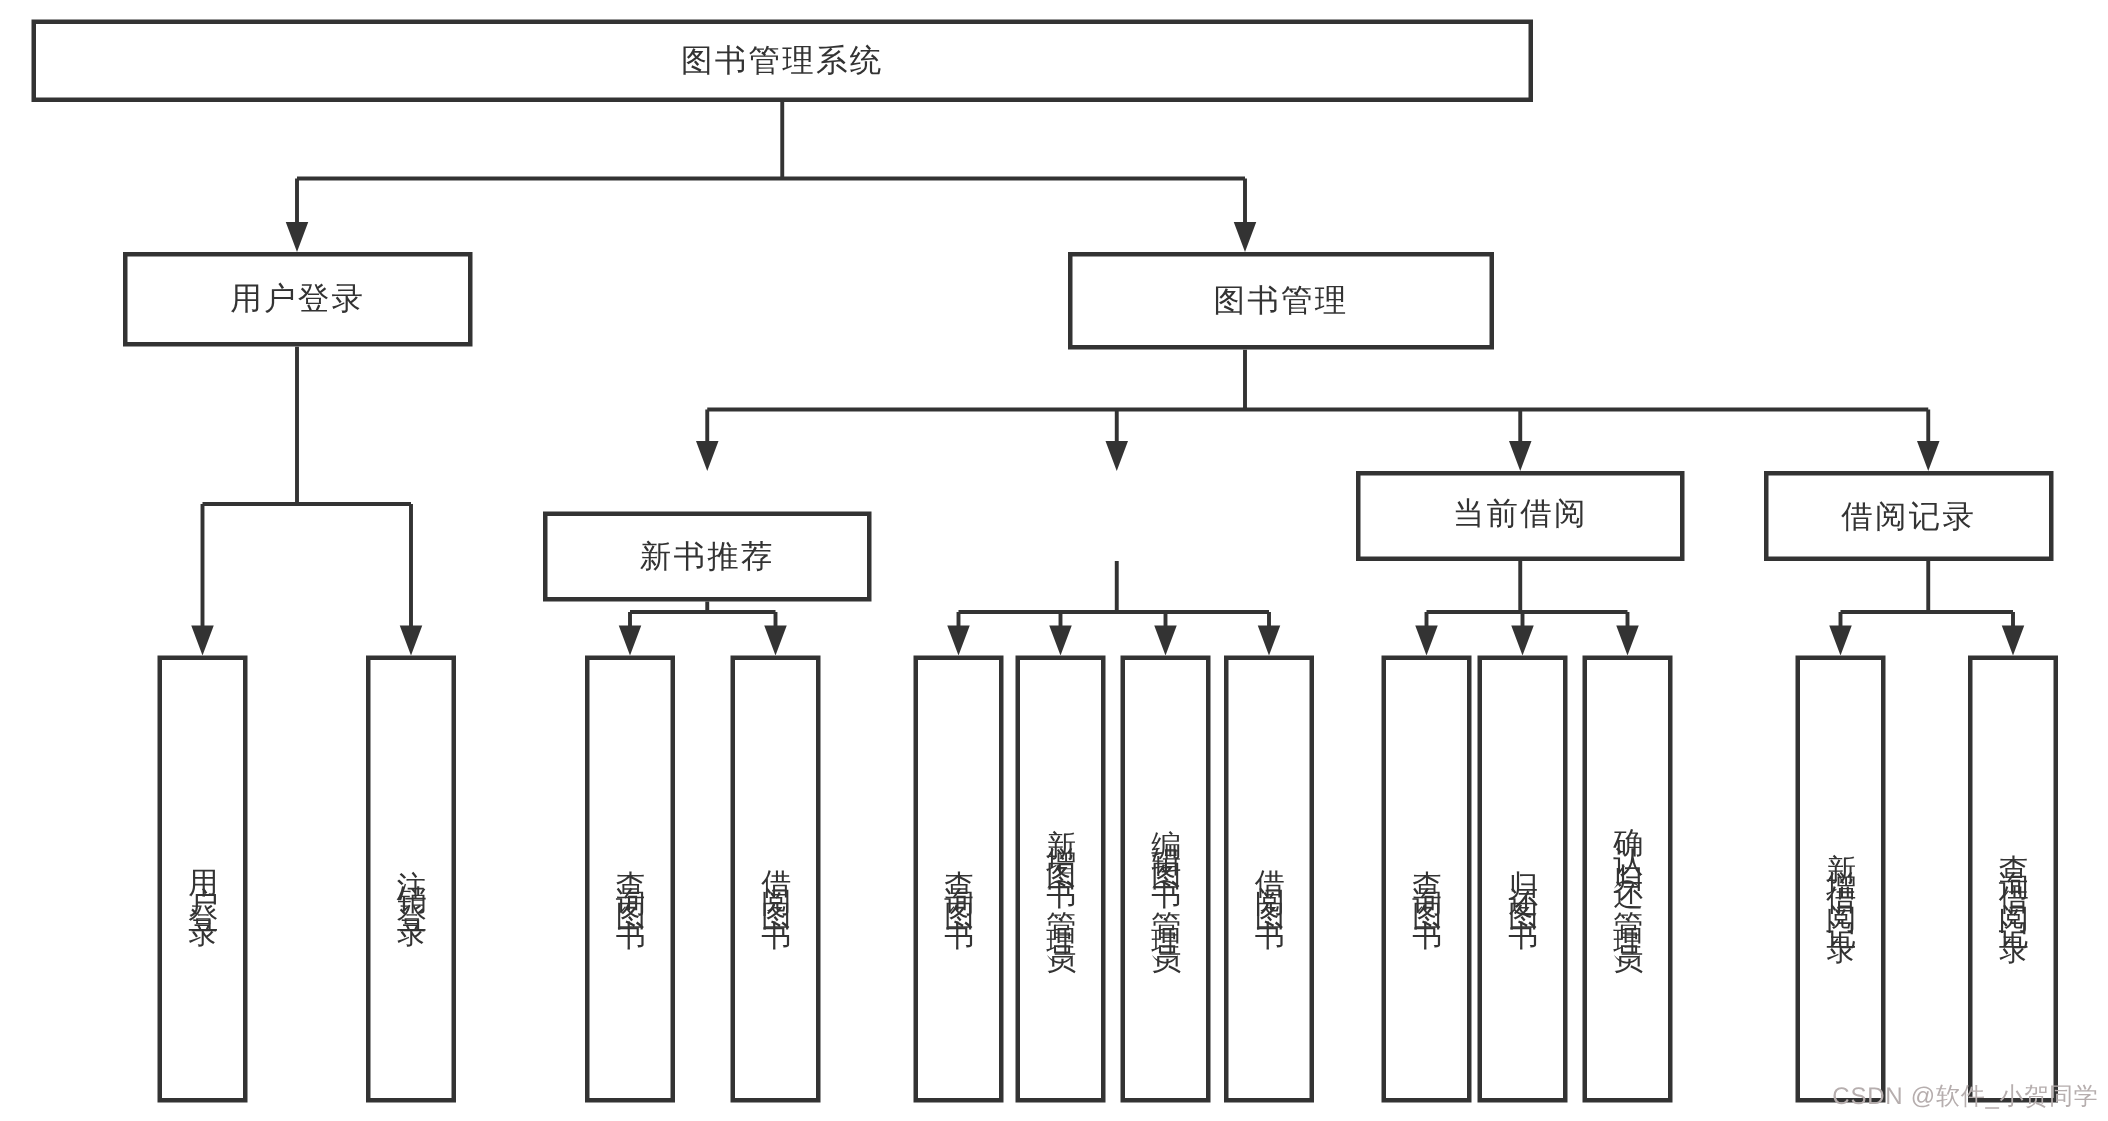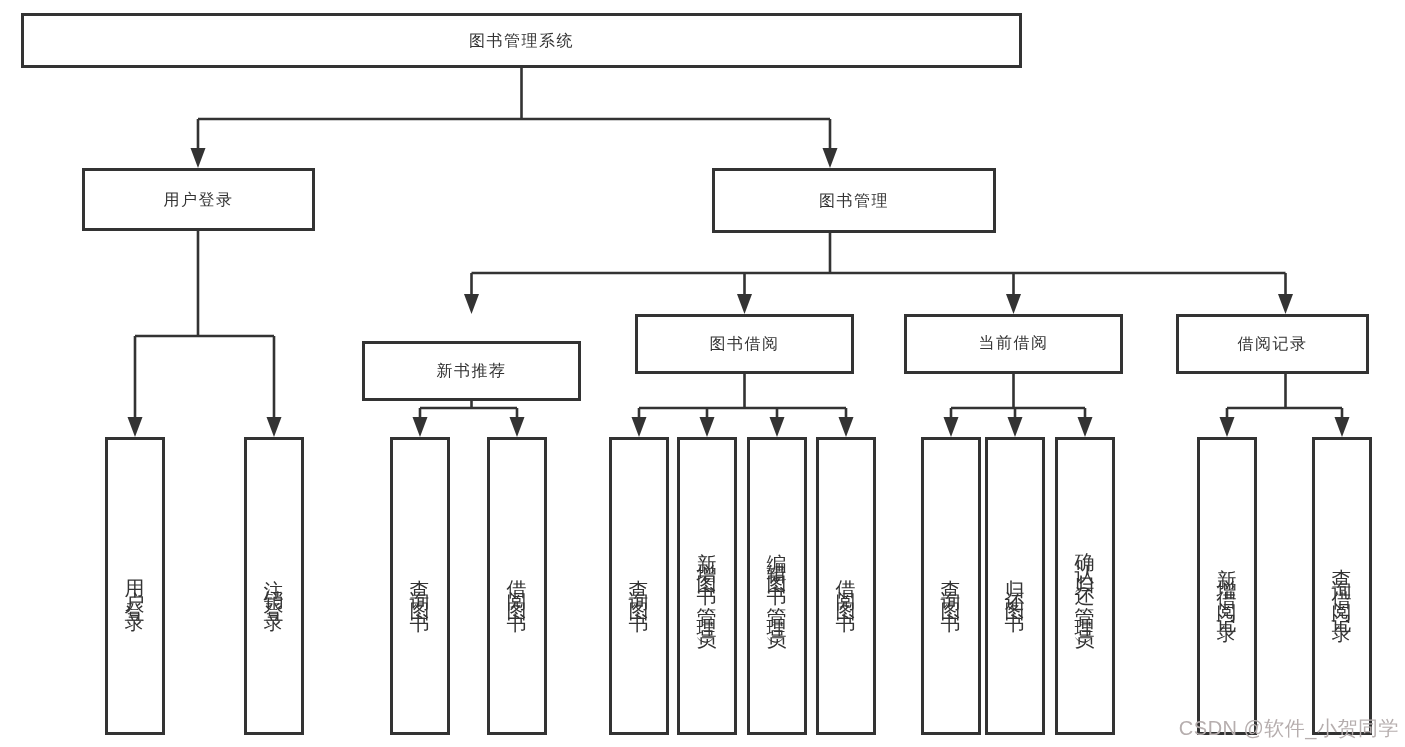--- a/index.html
+++ b/index.html
@@ -24,34 +24,34 @@
     position:absolute;
     box-sizing:border-box;
     border:3px solid var(--line);
     background:#ffffff;
     display:flex;
     align-items:center;
     justify-content:center;
     line-height:1;
   }
   .box-h{
-    font-size:16px;
+    font-size:21px;
     letter-spacing:1.5px;
   }
   .box-v{
     writing-mode:vertical-rl;
     text-orientation:mixed;
     font-size:20px;
     letter-spacing:11px;
   }
   .watermark{
     position:absolute;
     right:6px;
     bottom:5px;
-    font-size:20px;
+    font-size:16px;
     letter-spacing:0.5px;
     color:var(--wm);
     z-index:5;
     white-space:nowrap;
   }
 </style>
 </head>
 <body>
 
 <div class="canvas">
@@ -85,21 +85,20 @@
     <polygon points="1219.5,417 1234.5,417 1227,437"></polygon>
     <polygon points="1334.5,417 1349.5,417 1342,437"></polygon>
   </svg>
 
   <div class="box box-h" style="left:21px;top:13px;width:1001px;height:55px;">图书管理系统</div>
 
   <div class="box box-h" style="left:82px;top:168px;width:233px;height:63px;">用户登录</div>
   <div class="box box-h" style="left:712px;top:168px;width:284px;height:65px;">图书管理</div>
 
   <div class="box box-h" style="left:362px;top:314px;width:219px;height:60px;margin-top:27px;">新书推荐</div>
-  <div class="box box-h" style="left:635px;top:314px;width:219px;height:60px;">图书借阅</div>
   <div class="box box-h" style="left:904px;top:314px;width:219px;height:60px;font-family:Liberation Mono, monospace;">当前借阅</div>
   <div class="box box-h" style="left:1176px;top:314px;width:193px;height:60px;">借阅记录</div>
 
   <div class="box box-v" style="left:105px;top:437px;width:60px;height:298px;">用户登录</div>
   <div class="box box-v" style="left:244px;top:437px;width:60px;height:298px;">注销登录</div>
 
   <div class="box box-v" style="left:390px;top:437px;width:60px;height:298px;">查询图书</div>
   <div class="box box-v" style="left:487px;top:437px;width:60px;height:298px;">借阅图书</div>
 
   <div class="box box-v" style="left:609px;top:437px;width:60px;height:298px;">查询图书</div>

